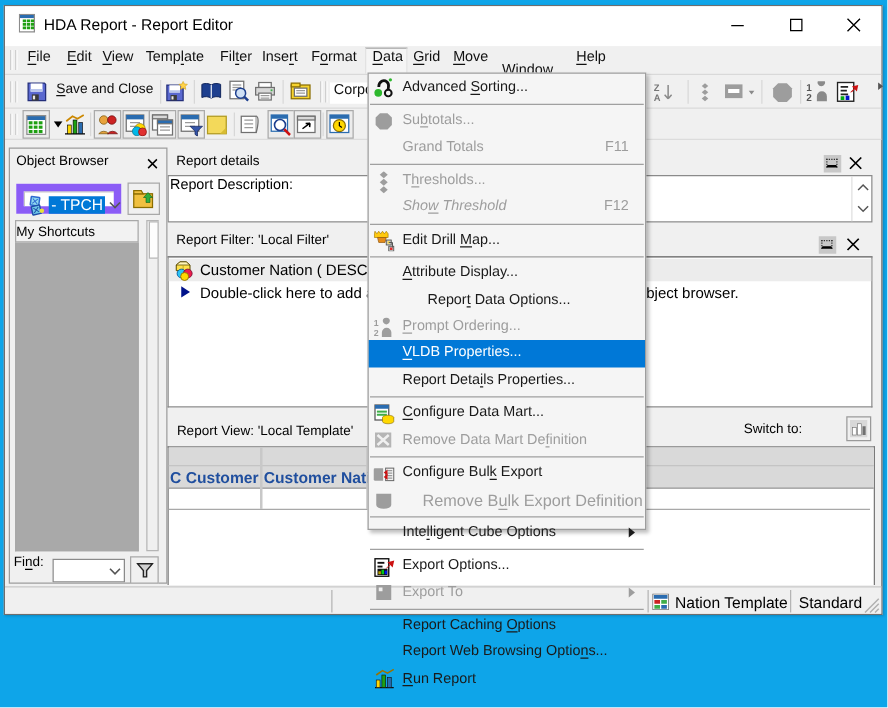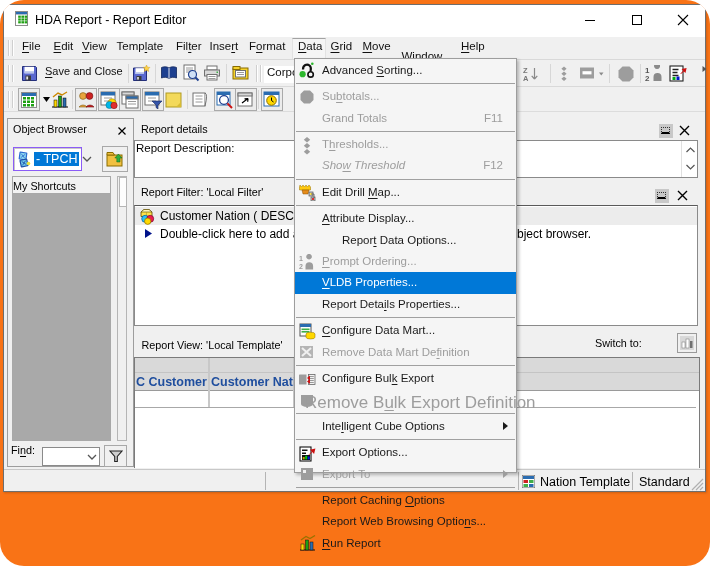--- a/index.html
+++ b/index.html
@@ -1,17 +1,17 @@
 <!DOCTYPE html>
 <html><head>
 <meta charset="utf-8">
 <style>
   * { margin:0; padding:0; box-sizing:border-box; }
   html,body { width:710px; height:566px; background:#ffffff; font-family:"Liberation Sans", sans-serif; }
-  #stage { position:relative; width:710px; height:566px; overflow:hidden; background:#f97316;border-radius:24px; }
+  #stage { position:relative; width:710px; height:566px; overflow:hidden; background:#0ea5e9; }
   .abs { position:absolute; }
   .txt { white-space:nowrap; }
   u { text-decoration:underline; text-underline-offset:2px; }
 </style>
 </head>
 <body>
 <div id="stage">
 
   <div class="abs" id="appwin" style="left:3px; top:4px; width:703px; height:488px; background:#f0f0f0; border:1px solid #6e6e6e; box-shadow:1px 1px 2px rgba(0,0,0,0.18);">
 
@@ -268,21 +268,21 @@
         <path d="M8.5 6.5 v3 l2 1.5" stroke="#000" fill="none"></path>
       </svg>
     </div>
 
     <div class="abs" style="left:3px; top:113px; width:127px; height:349px; background:#f0f0f0; border:1px solid #9d9d9d; border-right:1px solid #9d9d9d;">
       <div class="abs txt" style="left:5px; top:4px; font-size:10.8px; color:#000;">Object Browser</div>
       <svg class="abs" style="left:109px; top:7px;" width="10" height="10" viewBox="0 0 10 10">
           <path d="M1.5 1.5 L8.5 8.5 M8.5 1.5 L1.5 8.5" stroke="#000" stroke-width="1.2"></path>
         </svg>
 
-      <div class="abs" style="left:5px; top:28px; width:69px; height:24px; background:#fff; border:1px solid #8b5cf6; box-shadow:inset 1px 1px 0 #c8c8c8;">
+      <div class="abs" style="left:5px; top:28px; width:84px; height:24px; background:#fff; border:6px solid #8b5cf6; box-shadow:inset 1px 1px 0 #c8c8c8;">
         <svg class="abs" style="left:2px; top:3px;" width="17" height="17" viewBox="0 0 17 17">
           <rect x="3" y="1" width="8" height="8" rx="1" fill="#2e6bd0" transform="rotate(8 7 5)"></rect>
           <rect x="4.2" y="2.2" width="5.6" height="5.6" fill="#8fd8f0" transform="rotate(8 7 5)"></rect>
           <path d="M5 3 l4 4 M9 3 l-4 4" stroke="#2e6bd0" stroke-width=".8" transform="rotate(8 7 5)"></path>
           <rect x="4" y="8" width="8" height="8" rx="1" fill="#1e4fa8" transform="rotate(-12 8 12)"></rect>
           <rect x="5.2" y="9.2" width="5.6" height="5.6" fill="#6fc8e8" transform="rotate(-12 8 12)"></rect>
           <path d="M6 10 l4 4 M10 10 l-4 4" stroke="#1e4fa8" stroke-width=".8" transform="rotate(-12 8 12)"></path>
           <circle cx="12.5" cy="12.5" r="1.8" fill="#e8e13a"></circle>
         </svg>
         <div class="abs txt" style="left:20px; top:4px; font-size:12.5px; color:#fff; background:#0078d7; padding:0 2px;">- TPCH</div>
@@ -398,21 +398,21 @@
       </svg>
       <div class="abs txt" style="left:536px; top:5px; font-size:12.5px; color:#000;">Nation Template</div>
       <div class="abs" style="left:628px; top:2px; width:1px; height:18px; background:#b4b4b4;"></div>
       <div class="abs txt" style="left:635px; top:5px; font-size:12.5px; color:#000;">Standard</div>
       <svg class="abs" style="left:687px; top:8px;" width="13" height="13" viewBox="0 0 13 13">
         <path d="M12 1 L1 12 M12 5 L5 12 M12 9 L9 12" stroke="#b0b0b0" stroke-width="1.2"></path>
       </svg>
     </div>
   </div>
 
-  <div class="abs" id="menu" style="left:294px; top:58px; width:223px; height:415px; background:#f5f5f5; border:1px solid #9d9d9d; box-shadow:2px 2px 3px rgba(0,0,0,0.25);">
+  <div class="abs" id="menu" style="left:294px; top:58px; width:223px; height:366px; background:#f5f5f5; border:1px solid #9d9d9d; box-shadow:2px 2px 3px rgba(0,0,0,0.25);">
       <div style="padding-top:0.8px;">
         <div style="height:21.37px; position:relative; ">
           <span style="position:absolute; left:4px; top:2.5px;"><svg width="16" height="16" viewBox="0 0 16 16">
               <circle cx="3.6" cy="12.2" r="3.1" fill="#2db82d"></circle>
               <circle cx="11.6" cy="12.4" r="2.7" fill="none" stroke="#111" stroke-width="1.6"></circle>
               <path d="M4 7.5 C4 3 8 1.5 10.5 3.5 C13 5.5 11.5 8 11.5 9.5" fill="none" stroke="#111" stroke-width="2.2"></path>
               <circle cx="13.3" cy="1.8" r="1.3" fill="#2db82d"></circle>
             </svg></span>
           <span style="position:absolute; left:27px; top:4px; font-size:11.5px; color:#1a1a1a; white-space:nowrap;">Advanced <u>S</u>orting...</span>
         </div>
@@ -513,21 +513,21 @@
               <path d="M10.8 5.5 h4 M10.8 7.5 h4 M10.8 9.5 h4 M10.8 11.5 h4" stroke="#999"></path>
               <path d="M11 4.5 l-3 2.5 3 2.5 z" fill="#cc1111"></path>
               <path d="M11 8 l-3 2.5 3 2.5 z" fill="#cc1111"></path>
             </svg></span>
           <span style="position:absolute; left:27px; top:4px; font-size:11.5px; color:#1a1a1a; white-space:nowrap;">Configure Bul<u>k</u> Export</span>
         </div>
         <div style="height:21.37px; position:relative; ">
           <span style="position:absolute; left:4px; top:2.5px;"><svg width="16" height="16" viewBox="0 0 16 16">
               <path d="M2 3 h12 v9 a6 3 0 0 1 -12 0 z" fill="#9d9d9d"></path>
             </svg></span>
-          <span style="position:absolute; left:10px; top:4px; font-size:17px; color:#9d9d9d; white-space:nowrap;">Remove B<u>u</u>lk Export Definition</span>
+          <span style="position:absolute; left:43px; top:4px; font-size:13px; color:#9d9d9d; white-space:nowrap;">Remove B<u>u</u>lk Export Definition</span>
         </div>
         <div style="height:5.1px; display:flex; align-items:center;">
           <div style="height:1px; background:#a0a0a0; width:100%; margin:0 1px;"></div>
         </div>
         <div style="height:21.37px; position:relative; ">
           <span style="position:absolute; left:27px; top:4px; font-size:11.5px; color:#1a1a1a; white-space:nowrap;">Inte<u>l</u>ligent Cube Options</span>
           <span style="position:absolute; right:8px; top:6px; width:0; height:0; border-left:5px solid #1a1a1a; border-top:4.5px solid transparent; border-bottom:4.5px solid transparent;"></span>
         </div>
         <div style="height:5.1px; display:flex; align-items:center;">
           <div style="height:1px; background:#a0a0a0; width:100%; margin:0 1px;"></div>

